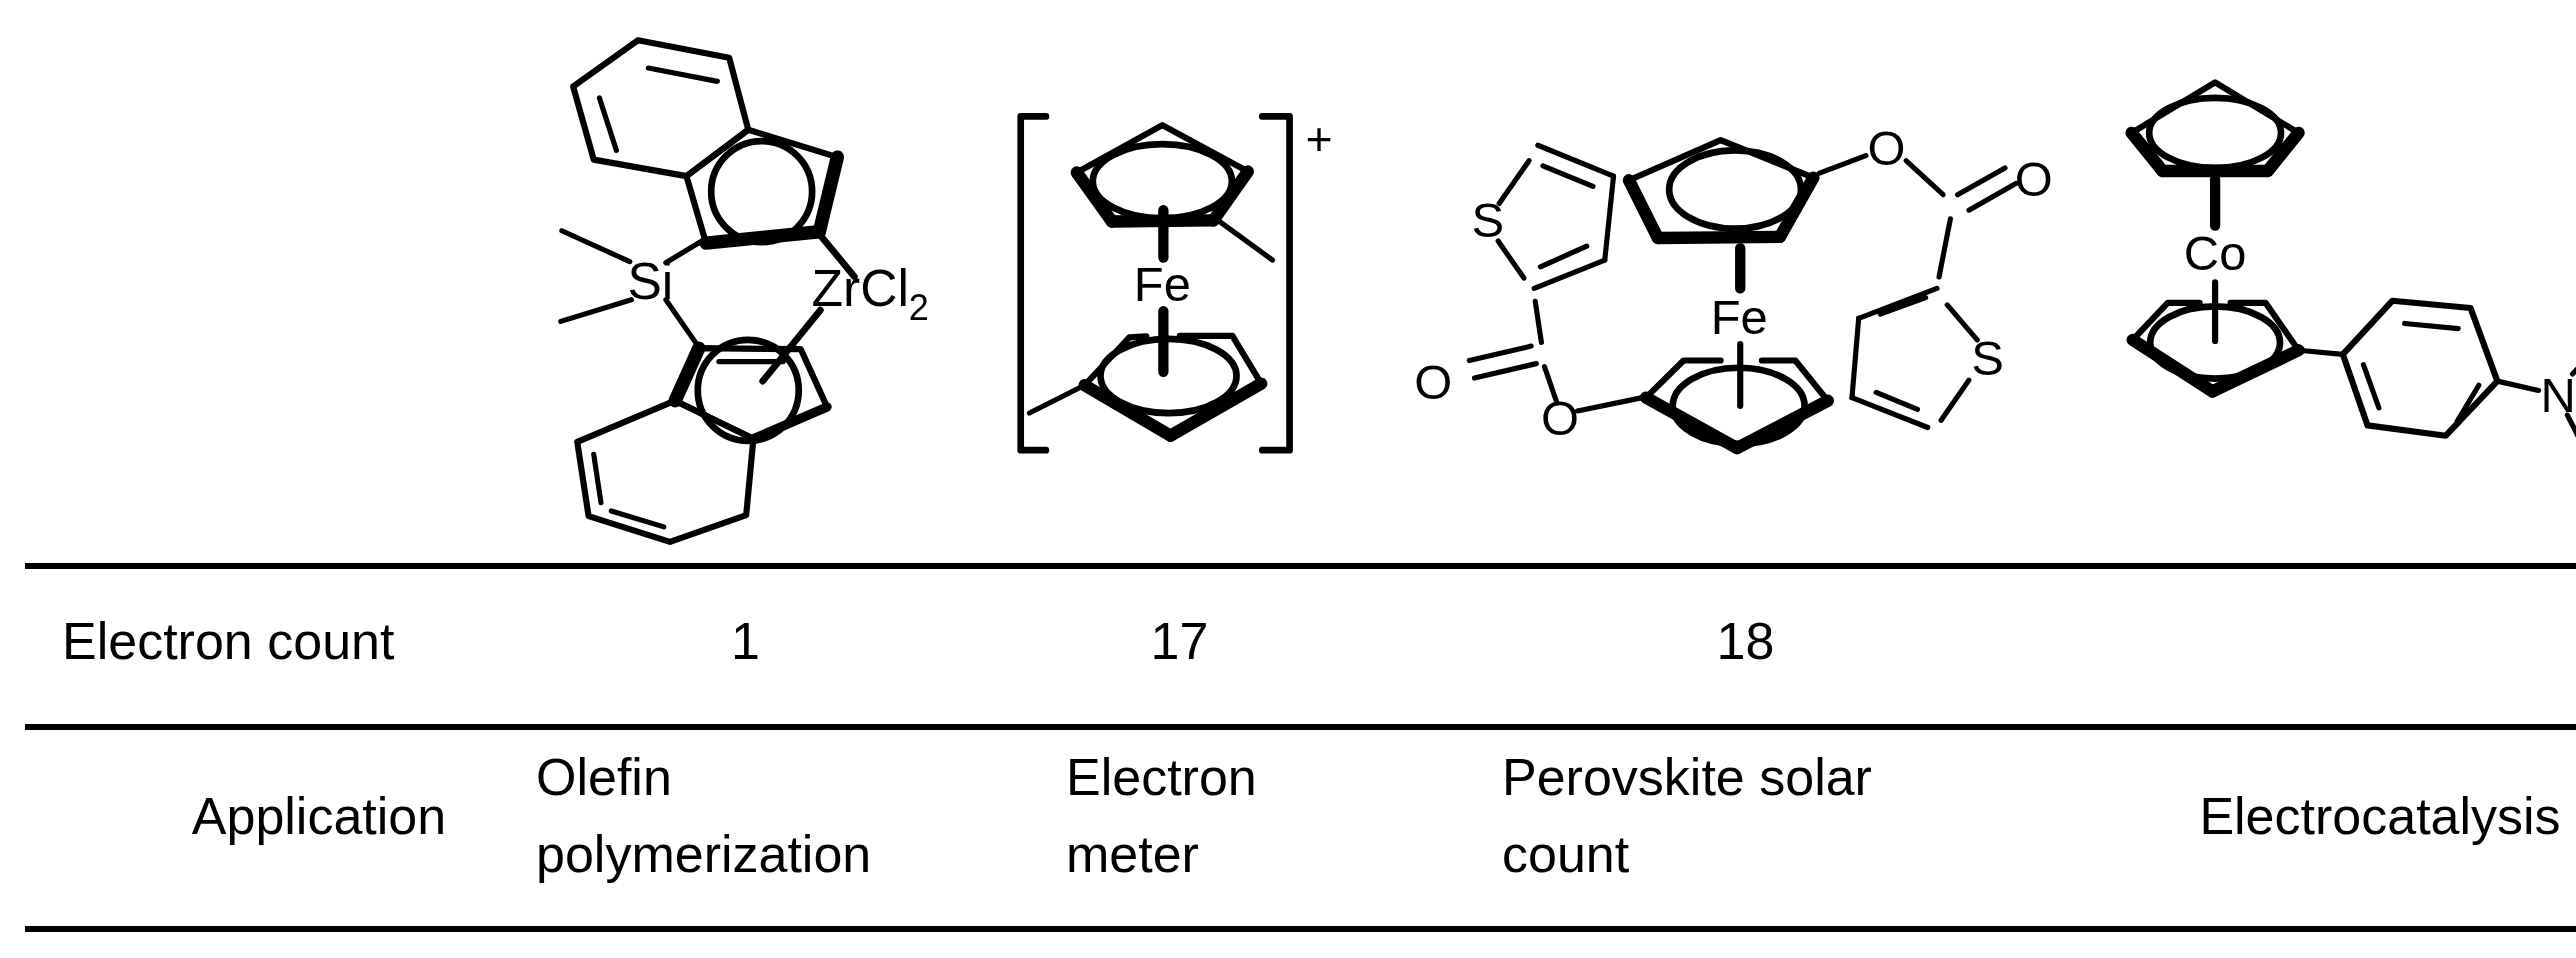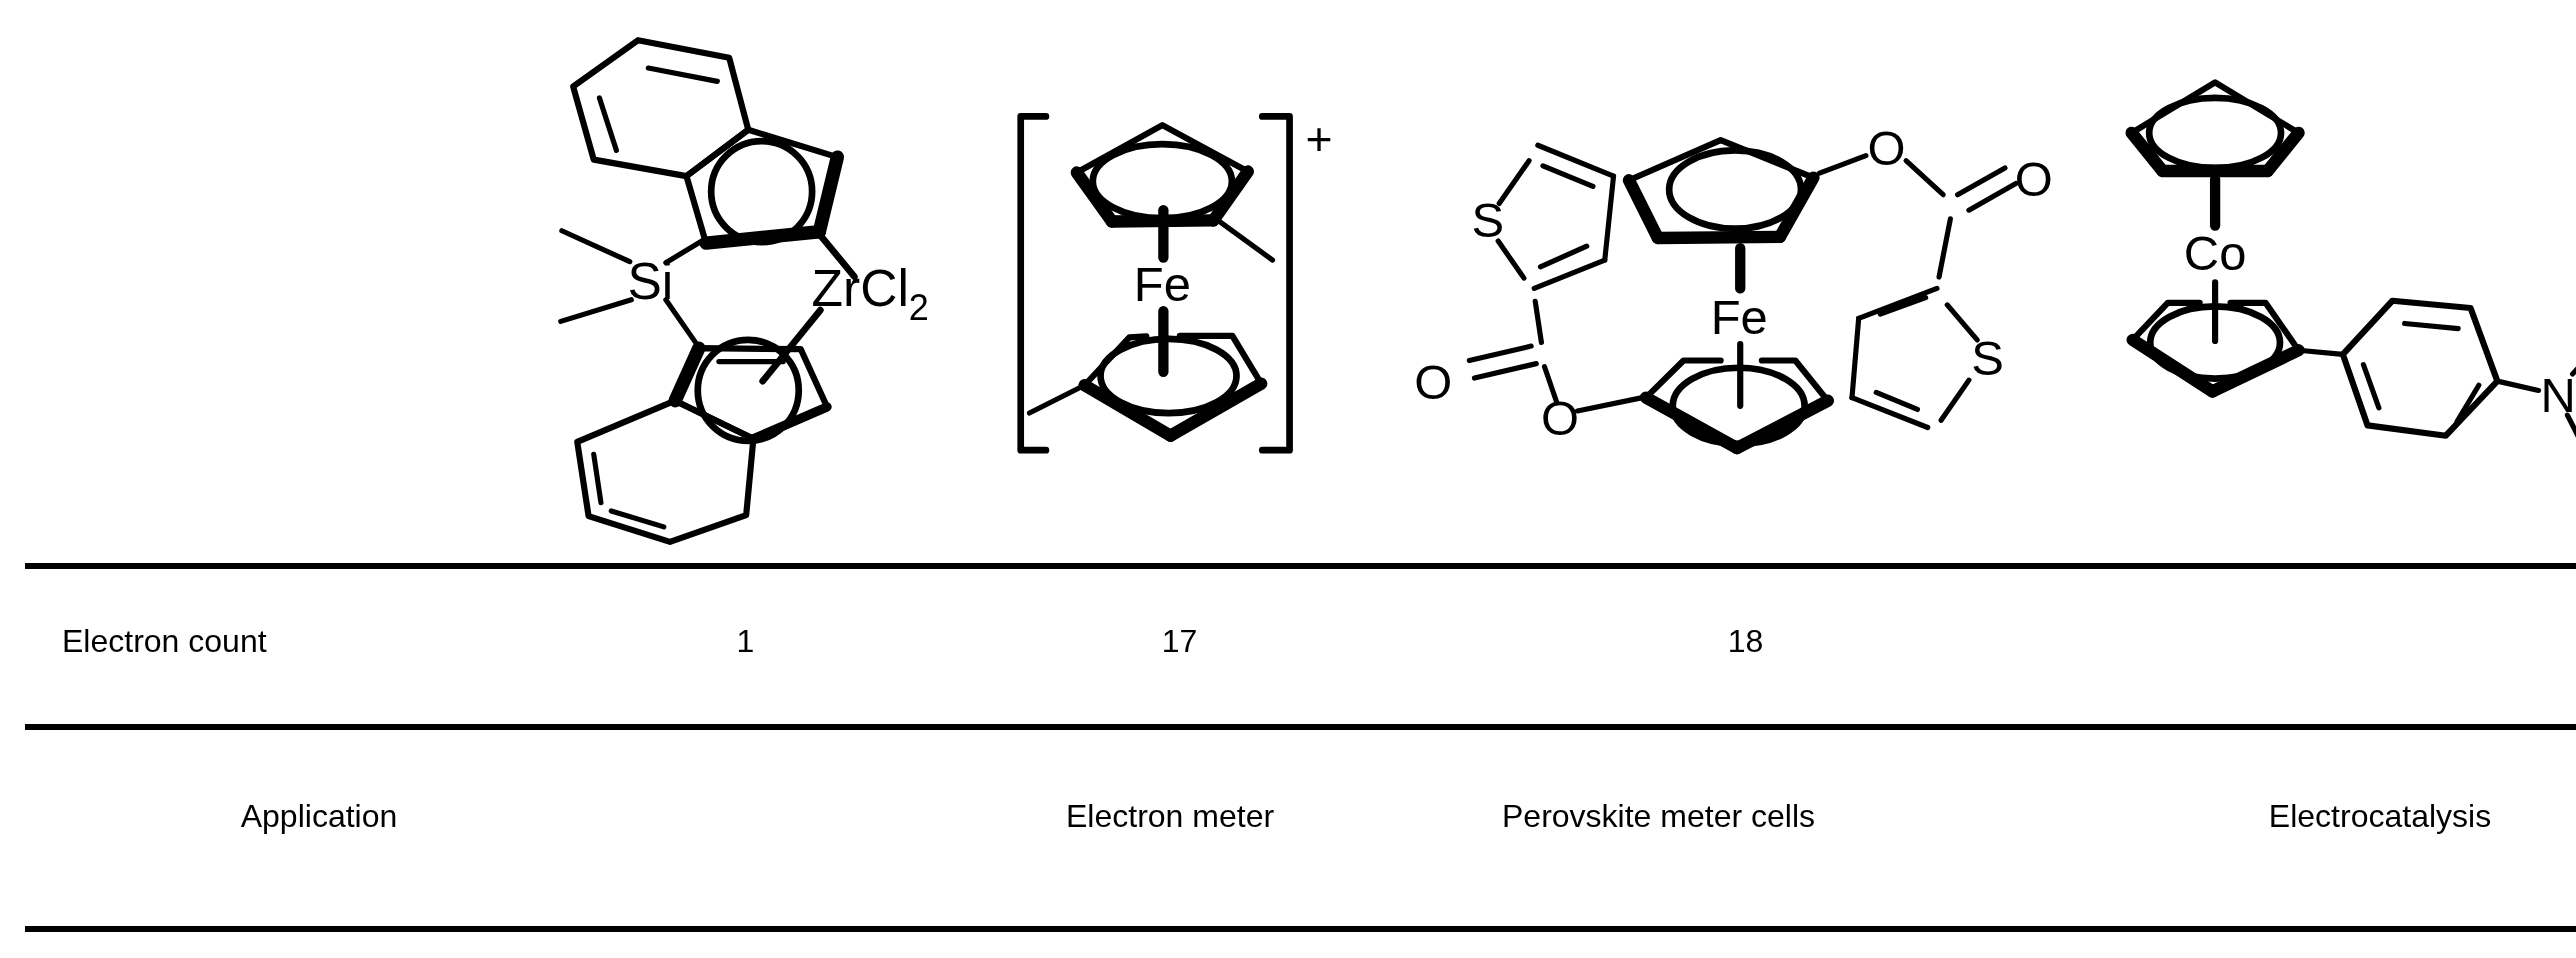--- a/index.html
+++ b/index.html
@@ -1,20 +1,20 @@
 <!DOCTYPE html>
 <html style="font-size:8.2px"><head>
 <meta charset="utf-8">
 <style>
   html,body{margin:0;padding:0;background:#fff;}
   .canvas{position:relative;width:3619px;height:959px;background:#ffffff;
           font-family:"Liberation Sans", sans-serif;color:#000;overflow:hidden;}
   .rule{position:absolute;left:25px;width:3578px;height:6.2px;background:#000;}
   .cell{position:absolute;display:flex;flex-direction:column;justify-content:center;
-        font-size:32px;line-height:77px;color:#000;}
+        font-size:52px;line-height:77px;color:#000;}
   .cell.center{align-items:center;text-align:center;}
   svg{position:absolute;top:0;left:0;}
   svg text{font-family:"Liberation Sans", sans-serif;fill:#000;}
 </style>
 </head>
 <body>
 
 <div class="canvas">
 
   <svg width="3619" height="582" viewBox="0 0 7025 1130" fill="none" stroke="#000" stroke-width="10" stroke-linecap="round" stroke-linejoin="round">
@@ -240,24 +240,27 @@
   <div class="cell center" style="left:1102px;top:581px;height:121px;width:155px;">
     <span>17</span>
   </div>
   <div class="cell center" style="left:1668px;top:581px;height:121px;width:155px;">
     <span>18</span>
   </div>
 
   <div class="cell" style="left:108px;top:741px;height:150px;width:422px;align-items:center;">
     <span>Application</span>
   </div>
+  <div class="cell" style="left:536px;top:741px;height:150px;width:428px;">
+    <span>Olefin polymerization</span>
+  </div>
   <div class="cell" style="left:1066px;top:741px;height:150px;width:268px;">
     <span>Electron meter</span>
   </div>
   <div class="cell" style="left:1502px;top:741px;height:150px;width:489px;">
-    <span>Perovskite meter cells</span>
+    <span>Perovskite solar count</span>
   </div>
   <div class="cell center" style="left:2148px;top:741px;height:150px;width:464px;">
     <span>Electrocatalysis</span>
   </div>
 
 </div>
 
 
 </body></html>

